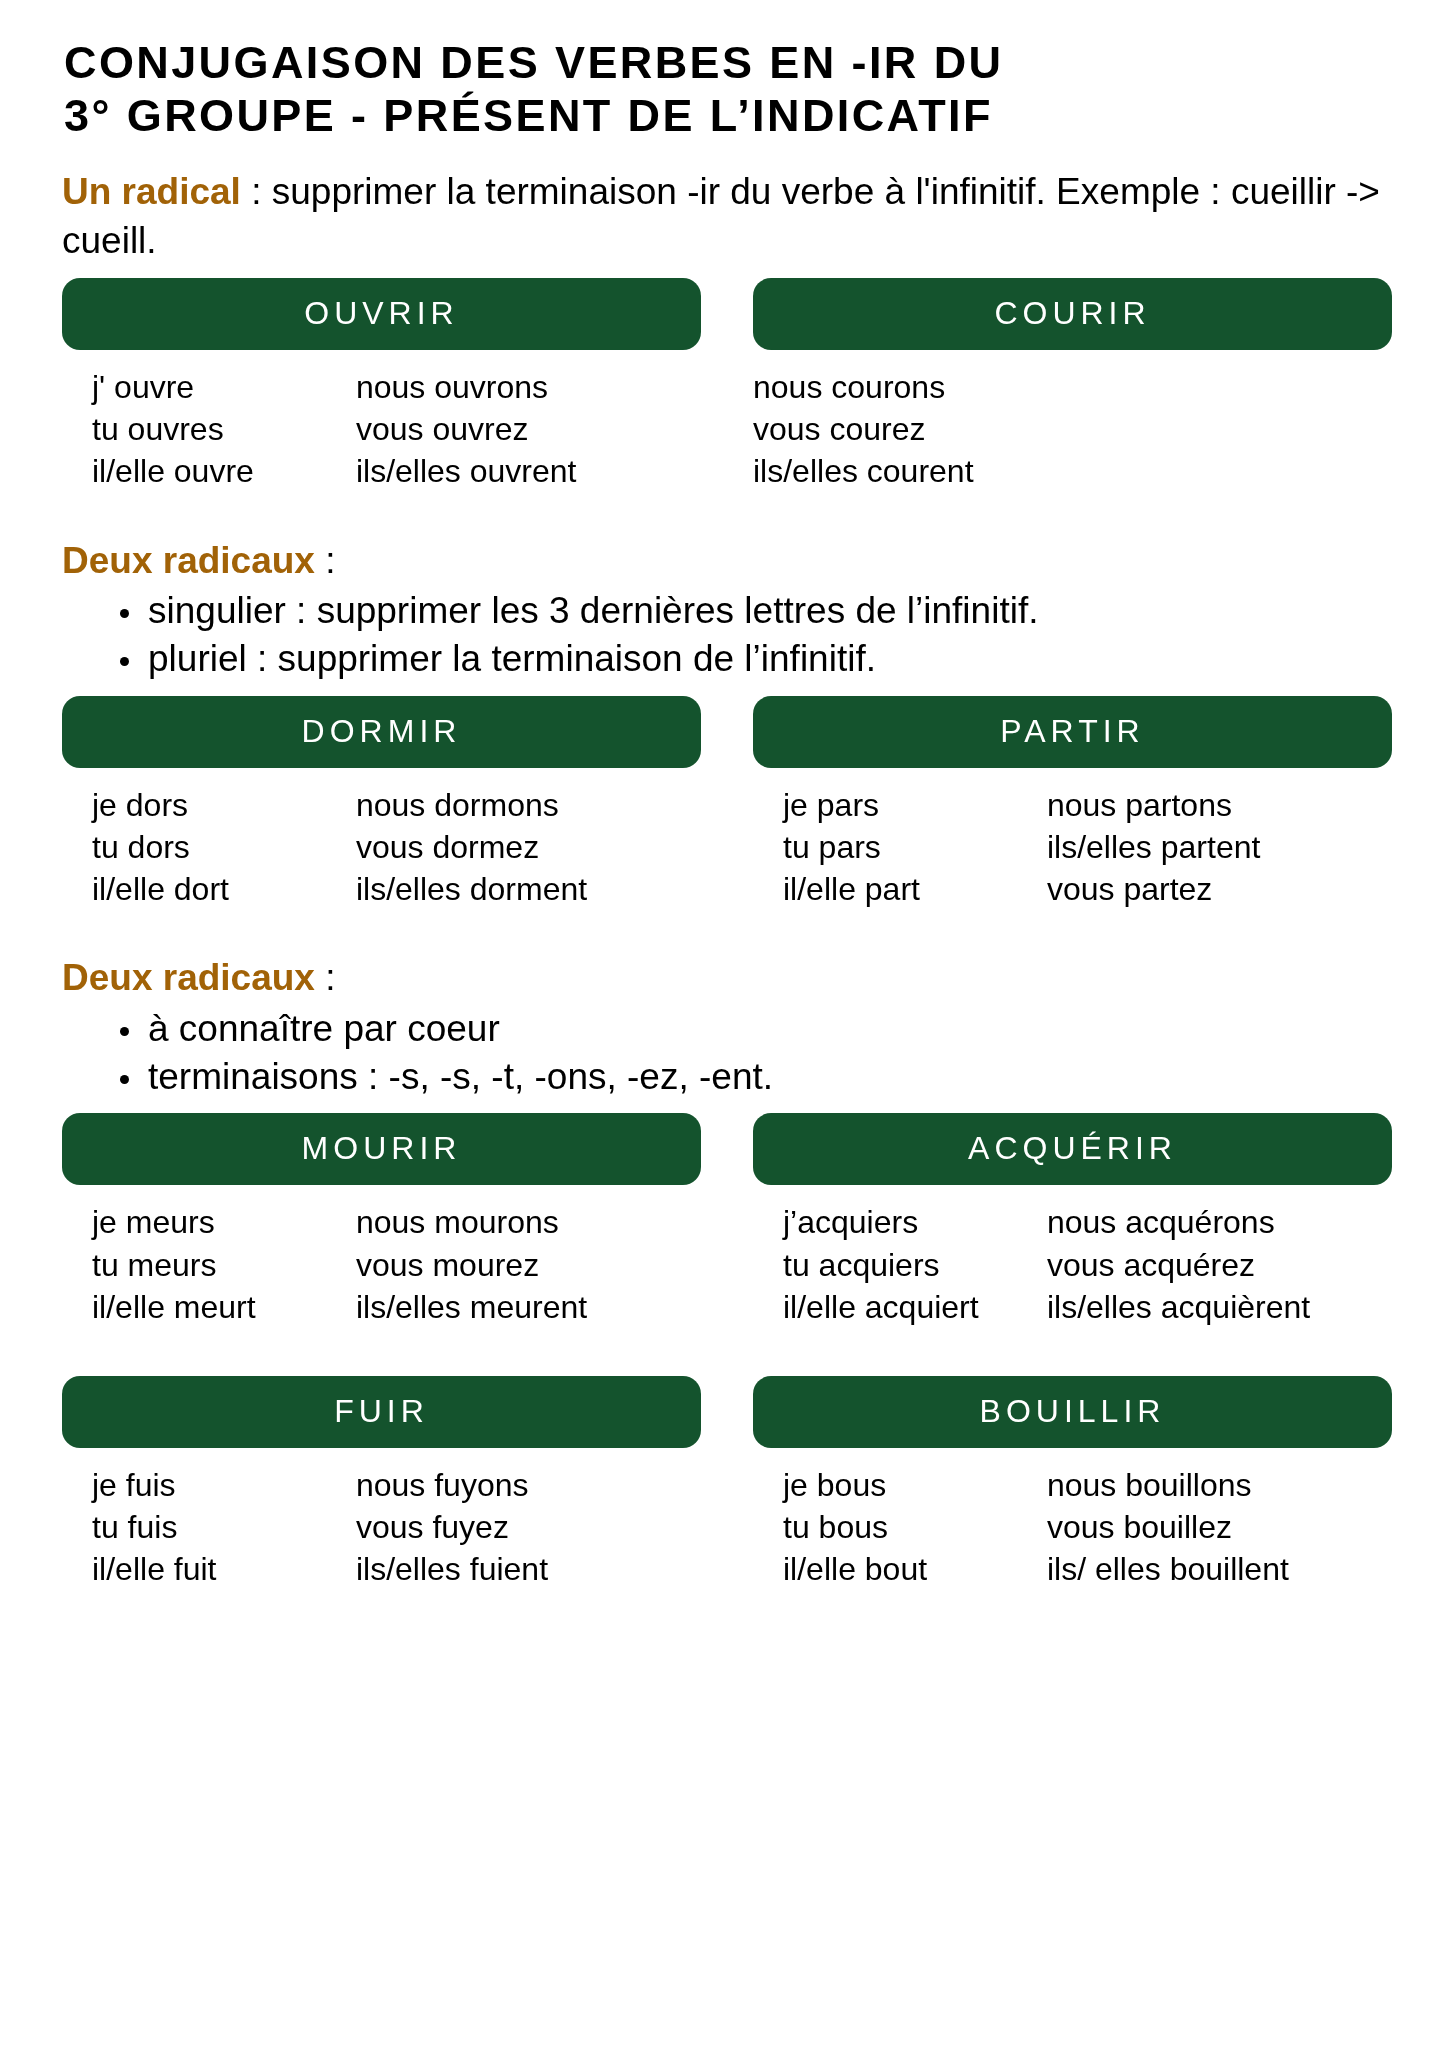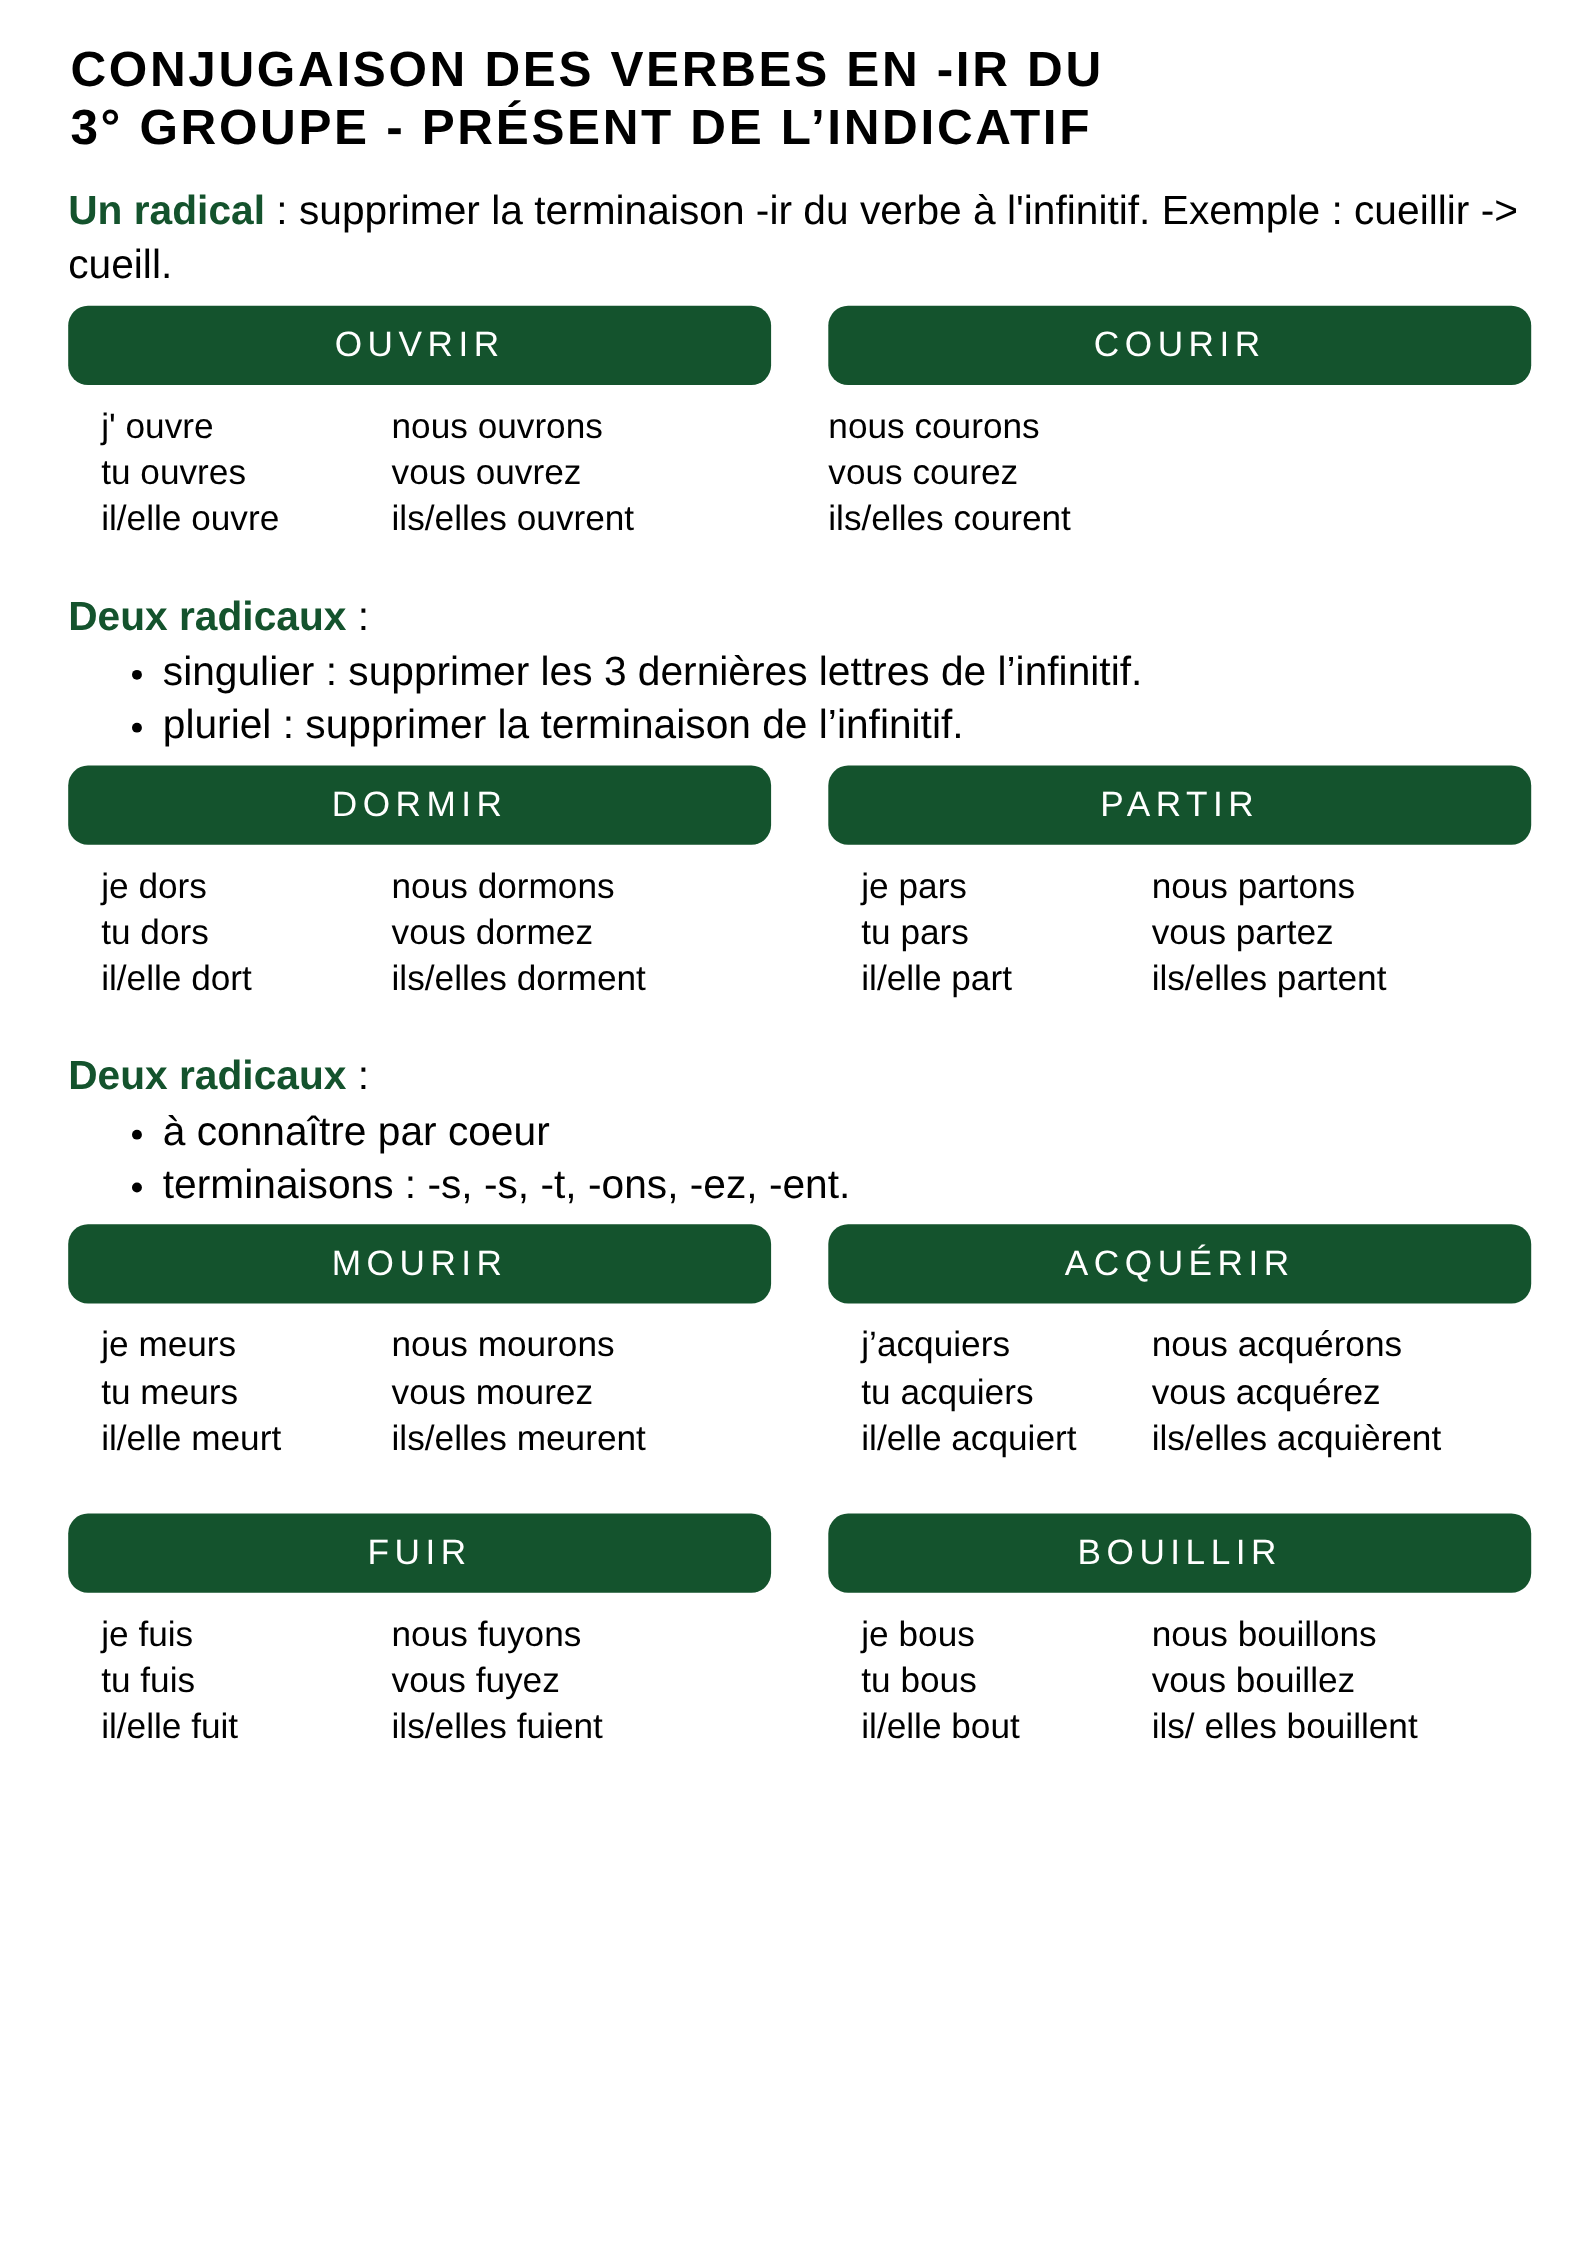--- a/index.html
+++ b/index.html
@@ -43,21 +43,21 @@
   .rule-block {
     margin: 0 0 10px 0;
     padding: 0 8px 0 10px;
   }
   .rule-text {
     font-size: 37px;
     line-height: 1.32;
     margin: 0;
   }
   .rule-label {
-    color: #14532d;
+    color: #a16207;
     font-weight: bold;
   }
 
   .rule-bullets {
     list-style: none;
     margin: 2px 0 0 0;
     padding: 0 0 0 56px;
   }
   .rule-bullets li {
     position: relative;
@@ -200,22 +200,22 @@
     <div class="verb-card">
       <div class="verb-header">PARTIR</div>
       <div class="verb-body">
         <div class="verb-col singular">
           <span class="verb-form">je pars</span>
           <span class="verb-form">tu pars</span>
           <span class="verb-form">il/elle part</span>
         </div>
         <div class="verb-col plural">
           <span class="verb-form">nous partons</span>
+          <span class="verb-form">ils/elles partent</span>
           <span class="verb-form">vous partez</span>
-          <span class="verb-form">ils/elles partent</span>
         </div>
       </div>
     </div>
 
   </div>
 
   <div class="section-gap-lg"></div>
 
   <div class="rule-block">
     <p class="rule-text">

